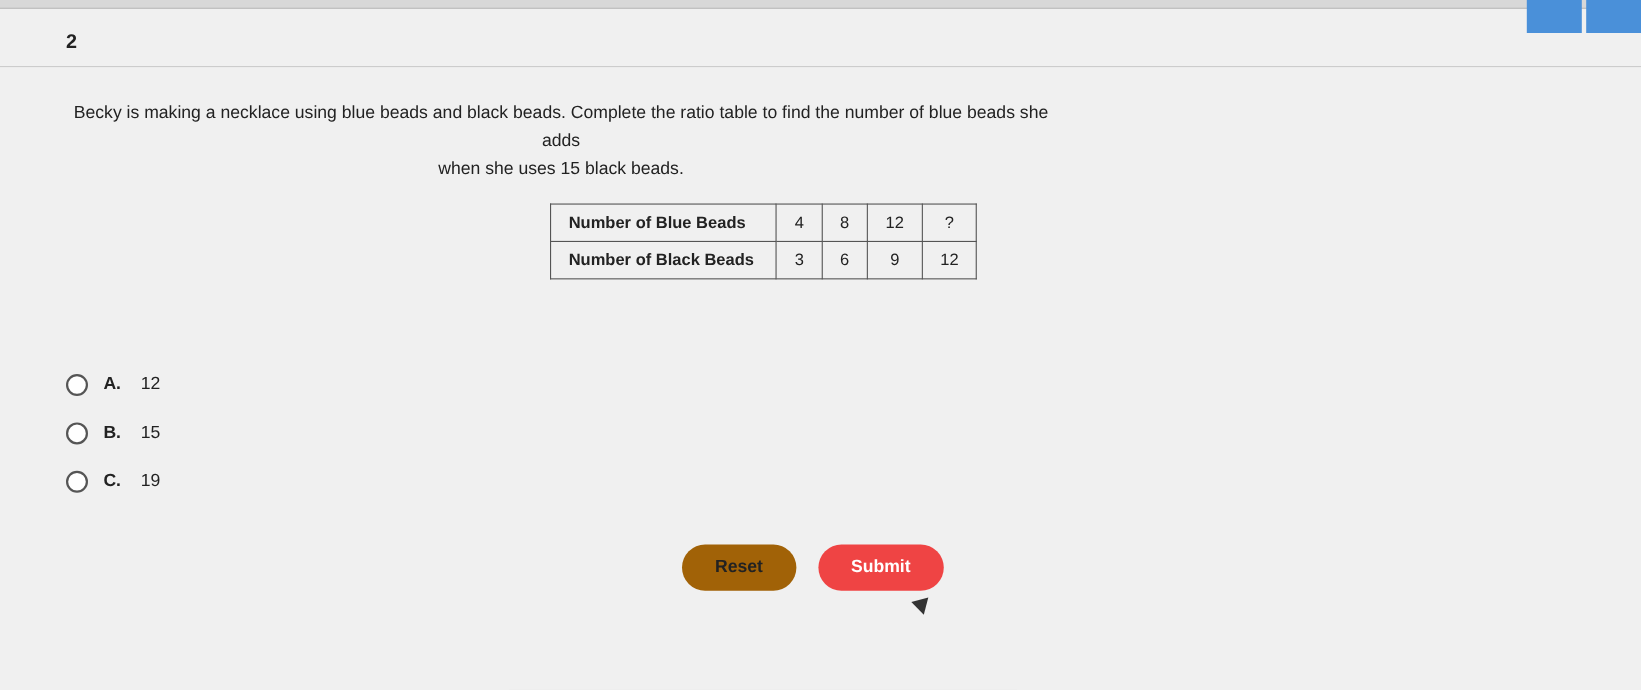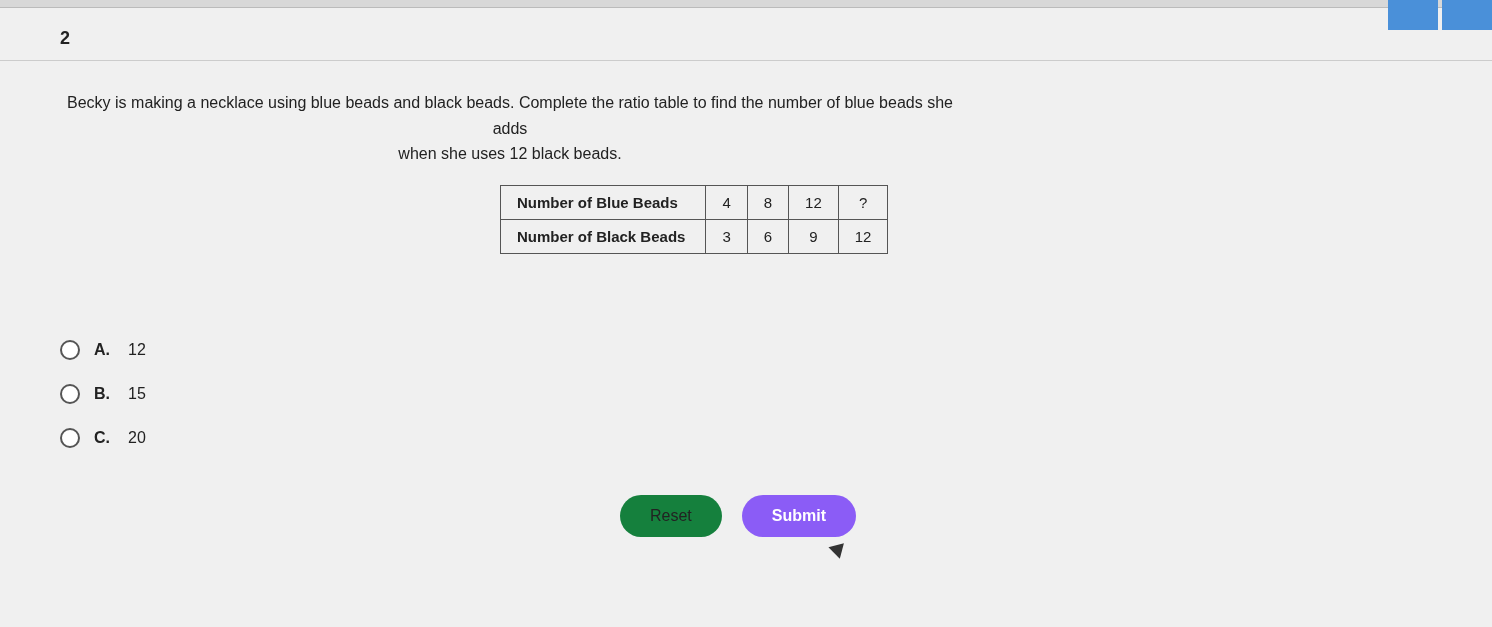--- a/index.html
+++ b/index.html
@@ -125,32 +125,32 @@
     .buttons-container {
       position: absolute;
       bottom: 90px;
       left: 620px;
       display: flex;
       gap: 20px;
       align-items: center;
     }
 
     .reset-button {
-      background-color: #15803d;
+      background-color: #a16207;
       color: #222;
       border: none;
       border-radius: 25px;
       padding: 12px 30px;
       font-size: 16px;
-      font-weight: 400;
+      font-weight: 700;
       cursor: pointer;
     }
 
     .submit-button {
-      background-color: #8b5cf6;
+      background-color: #ef4444;
       color: white;
       border: none;
       border-radius: 25px;
       padding: 12px 30px;
       font-size: 16px;
       font-weight: bold;
       cursor: pointer;
     }
 
     .top-right-buttons {
@@ -191,21 +191,21 @@
     <button class="top-btn"></button>
     <button class="top-btn"></button>
   </div>
 
   <div class="question-number">2</div>
 
   <div class="divider-line"></div>
 
   <div class="question-text">
     <span>Becky is making a necklace using blue beads and black beads. Complete the ratio table to find the number of blue beads she adds</span><br>
-    <span>when she uses 12 black beads.</span>
+    <span>when she uses 15 black beads.</span>
   </div>
 
   <div class="ratio-table-container">
     <table class="ratio-table">
       <tbody>
           <tr>
         <td class="label-cell">Number of Blue Beads</td>
         <td>4</td>
         <td>8</td>
         <td>12</td>
@@ -229,21 +229,21 @@
       <span class="option-value">12</span>
     </div>
     <div class="option-item">
       <div class="radio-circle"></div>
       <span class="option-letter">B.</span>
       <span class="option-value">15</span>
     </div>
     <div class="option-item">
       <div class="radio-circle"></div>
       <span class="option-letter">C.</span>
-      <span class="option-value">20</span>
+      <span class="option-value">19</span>
     </div>
   </div>
 
   <div class="buttons-container">
     <button class="reset-button">Reset</button>
     <button class="submit-button">Submit</button>
   </div>
 
   <div class="cursor-indicator"></div>
 </div>

